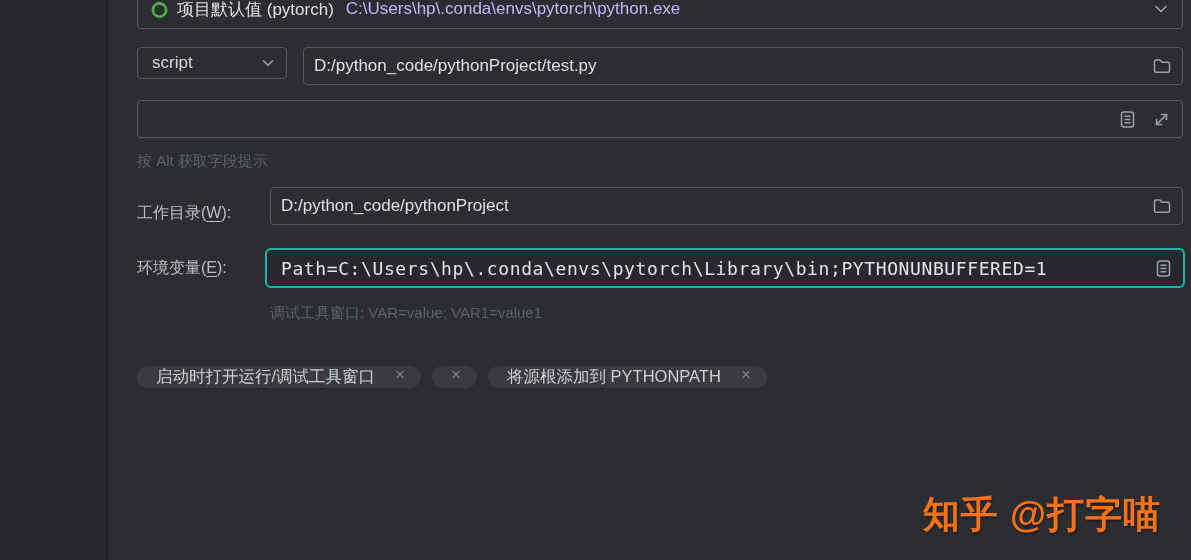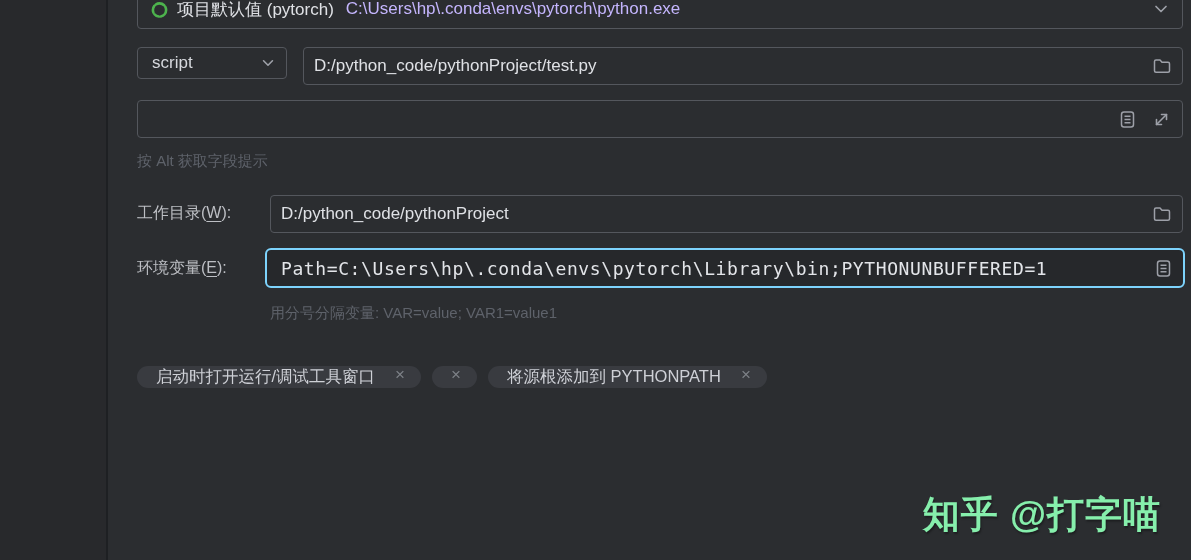--- a/index.html
+++ b/index.html
@@ -38,42 +38,42 @@
   }
   .script-field { left:303px; top:47px; width:880px; height:36px; justify-content:space-between; }
   .params-field { left:137px; top:100px; width:1046px; height:34px; justify-content:flex-end; gap:14px; }
   .hint { position:absolute; font-size:15px; color:#5e626a;text-align:right; }
   .hint-alt { left:137px; top:152px; }
   .hint-env { left:270px; top:304px; }
   .row-label { position:absolute; font-size:16px; color:#bdbfc4; }
   .label-workdir { left:137px; top:203px; }
   .label-env { left:137px; top:258px; }
   .mnemonic { text-decoration:underline; text-underline-offset:3px; }
-  .workdir-field { left:270px; top:195px; width:913px; height:36px; justify-content:space-between; }
+  .workdir-field { left:270px; top:187px; width:913px; height:36px; justify-content:space-between; }
   .env-field {
     left:265px; top:248px; width:920px; height:40px;
-    border:2px solid #7dd3fc; border-radius:6px;
+    border:2px solid #14b8a6; border-radius:6px;
     background:#26282b;
     justify-content:space-between;
     font-family:"DejaVu Sans Mono", monospace;
     font-size:18px; letter-spacing:0.6px; color:#e3e5e9;
     padding:0 10px 0 14px;
   }
   .chips { position:absolute; left:137px; top:366px; display:flex; gap:11px; }
   .chip {
     height:22px; background:#393b40; border-radius:20px;
     display:flex; align-items:flex-start; gap:20px;
     padding:0 16px 0 19px;
     font-size:16.5px; color:#ced0d6; white-space:nowrap;
     cursor:default;
   }
   .chip .close { color:#7d8187; font-size:17px; line-height:1; }
   .watermark {
     position:absolute; right:30px; bottom:20px;
-    font-size:37px; font-weight:bold; color:#86efac;
+    font-size:37px; font-weight:bold; color:#f97316;
     letter-spacing:1px;
     text-shadow:1px 2px 2px rgba(0,0,0,0.35);
   }
   .icon { display:inline-flex; align-items:center; justify-content:center; flex:none; }
   svg { display:block; }
 </style>
 </head>
 <body>
 
 <div class="sidebar"></div>
@@ -151,21 +151,21 @@
   <span class="icon">
     <svg width="19" height="19" viewBox="0 0 19 19">
       <rect x="3.5" y="2" width="12" height="15" rx="2.5" fill="none" stroke="#9da0a8" stroke-width="1.5"></rect>
       <line x1="6.5" y1="6.2" x2="12.5" y2="6.2" stroke="#9da0a8" stroke-width="1.4"></line>
       <line x1="6.5" y1="9.5" x2="12.5" y2="9.5" stroke="#9da0a8" stroke-width="1.4"></line>
       <line x1="6.5" y1="12.8" x2="12.5" y2="12.8" stroke="#9da0a8" stroke-width="1.4"></line>
     </svg>
   </span>
 </div>
 
-<div class="hint hint-env">用分号分隔变量: VAR=value; VAR1=value1</div>
+<div class="hint hint-env">调试工具窗口: VAR=value; VAR1=value1</div>
 
 <div class="chips">
   <div class="chip">
     <span>启动时打开运行/调试工具窗口</span>
     <span class="close">×</span>
   </div>
   <div class="chip">
     <span class="close">×</span>
   </div>
   <div class="chip">

